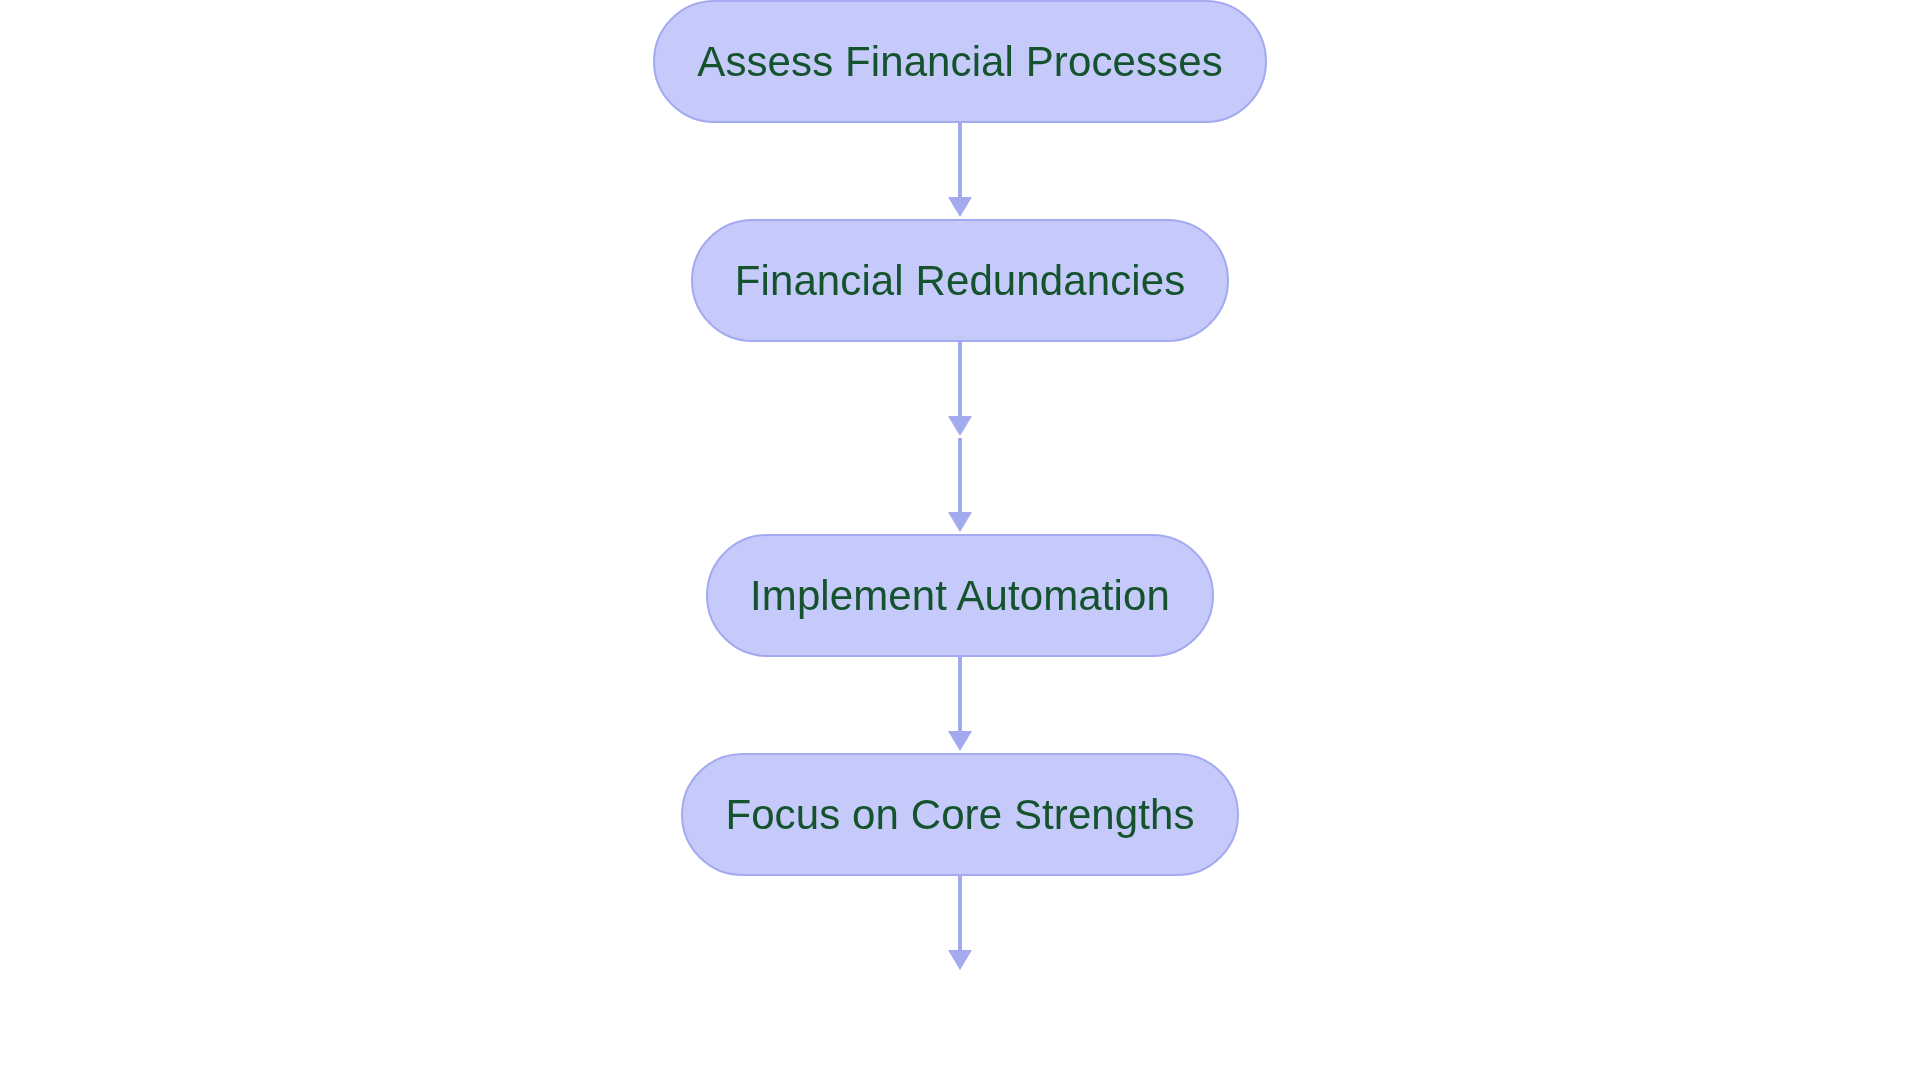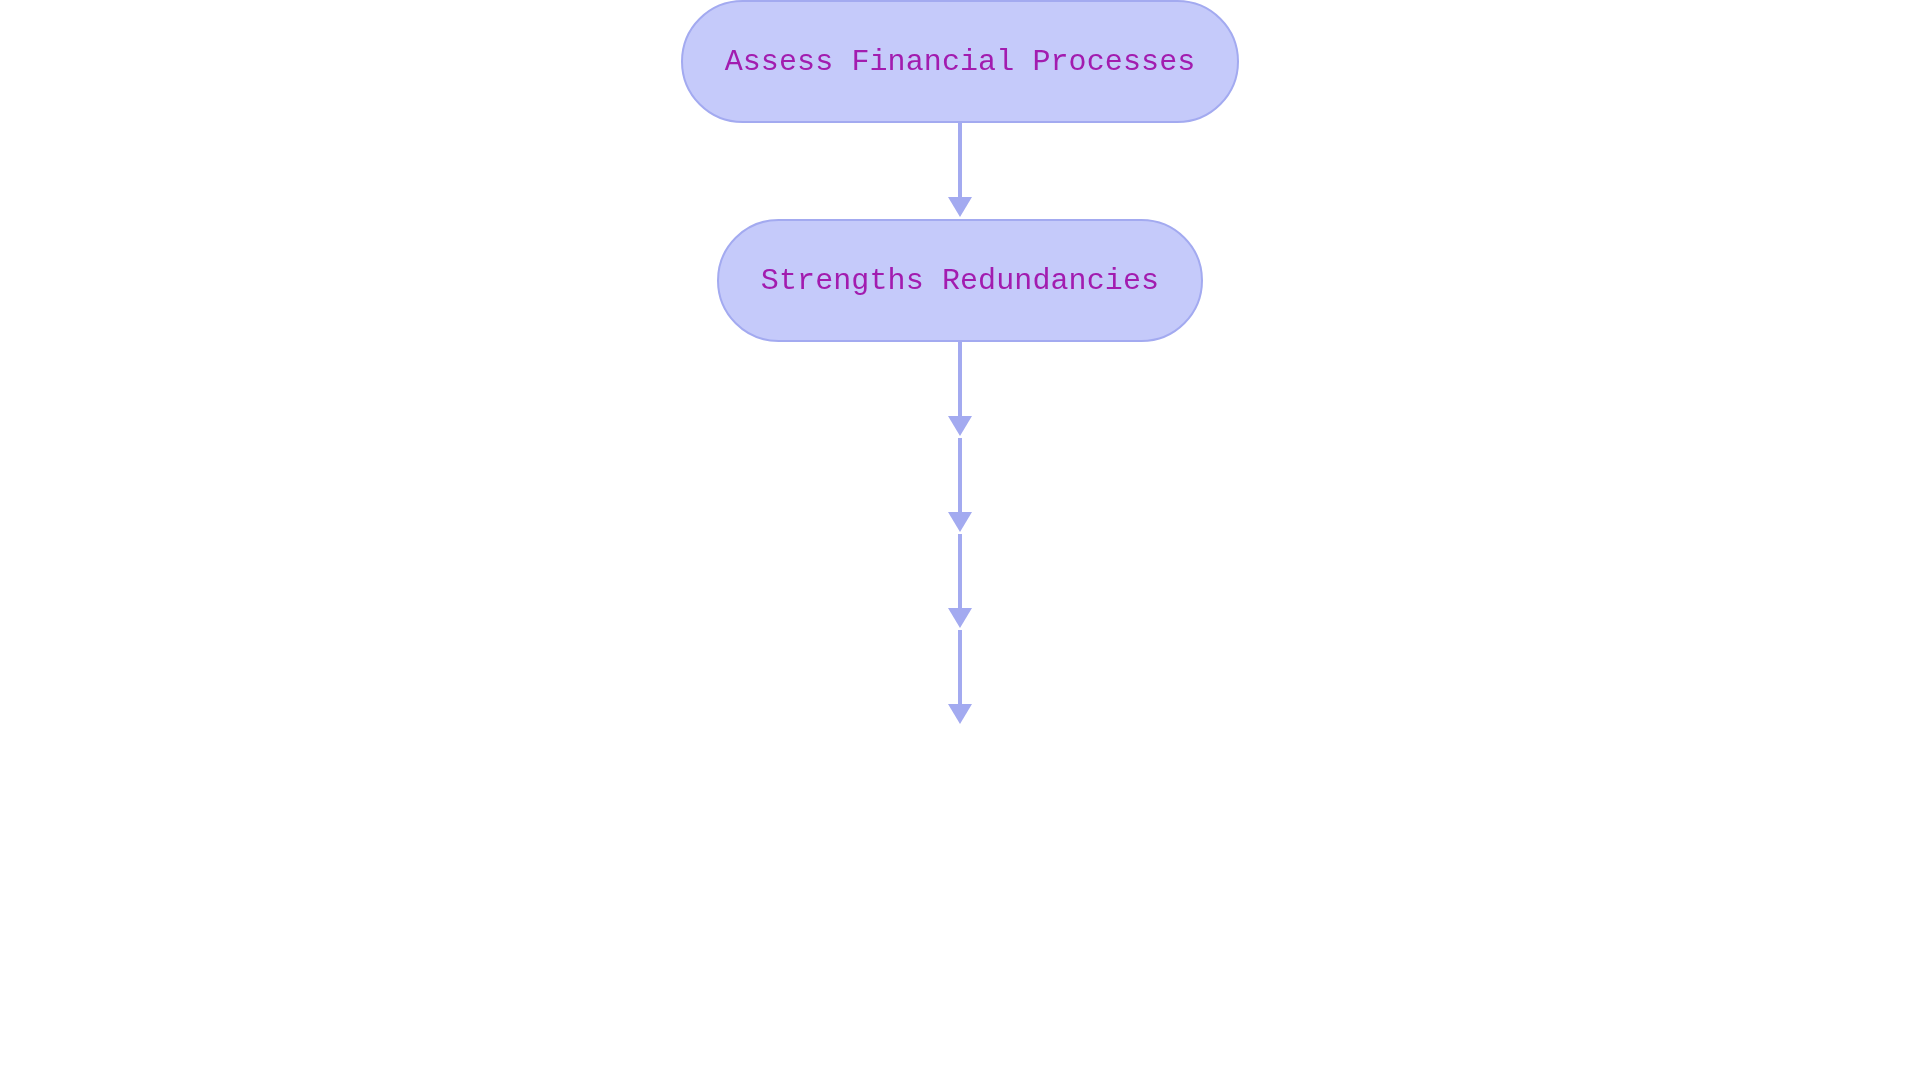--- a/index.html
+++ b/index.html
@@ -41,27 +41,27 @@
     align-items: center;
     justify-content: center;
     background: #c5cafa;
     border: 2px solid #a3aaf0;
     border-radius: 62px;
     padding: 0 42px;
     flex: 0 0 auto;
   }
 
   .flow-node-label {
-    color: #a21caf;
-    font-size: 30px;
+    color: #14532d;
+    font-size: 42px;
     font-weight: 400;
     line-height: 1;
     letter-spacing: 0.1px;
     white-space: nowrap;
-    font-family: Liberation Mono, monospace;
+    font-family: Liberation Sans, sans-serif;
   }
 
   .flow-connector {
     position: relative;
     width: 30px;
     height: 96px;
     flex: 0 0 auto;
     display: block;
   }
 
@@ -82,46 +82,52 @@
     </div>
 
     <div class="flow-connector">
       <svg class="conn-svg" viewBox="0 0 30 96" xmlns="http://www.w3.org/2000/svg">
         <line x1="15" y1="0" x2="15" y2="74" stroke="#a3aaf0" stroke-width="4"></line>
         <polygon points="3,74 27,74 15,94" fill="#a3aaf0"></polygon>
       </svg>
     </div>
 
     <div class="flow-node">
-      <span class="flow-node-label">Strengths Redundancies</span>
+      <span class="flow-node-label">Financial Redundancies</span>
     </div>
 
     <div class="flow-connector">
       <svg class="conn-svg" viewBox="0 0 30 96" xmlns="http://www.w3.org/2000/svg">
         <line x1="15" y1="0" x2="15" y2="74" stroke="#a3aaf0" stroke-width="4"></line>
         <polygon points="3,74 27,74 15,94" fill="#a3aaf0"></polygon>
       </svg>
     </div>
 
 
     <div class="flow-connector">
       <svg class="conn-svg" viewBox="0 0 30 96" xmlns="http://www.w3.org/2000/svg">
         <line x1="15" y1="0" x2="15" y2="74" stroke="#a3aaf0" stroke-width="4"></line>
         <polygon points="3,74 27,74 15,94" fill="#a3aaf0"></polygon>
       </svg>
     </div>
 
+    <div class="flow-node">
+      <span class="flow-node-label">Implement Automation</span>
+    </div>
 
     <div class="flow-connector">
       <svg class="conn-svg" viewBox="0 0 30 96" xmlns="http://www.w3.org/2000/svg">
         <line x1="15" y1="0" x2="15" y2="74" stroke="#a3aaf0" stroke-width="4"></line>
         <polygon points="3,74 27,74 15,94" fill="#a3aaf0"></polygon>
       </svg>
     </div>
 
+    <div class="flow-node">
+      <span class="flow-node-label">Focus on Core Strengths</span>
+    </div>
 
     <div class="flow-connector">
       <svg class="conn-svg" viewBox="0 0 30 96" xmlns="http://www.w3.org/2000/svg">
         <line x1="15" y1="0" x2="15" y2="74" stroke="#a3aaf0" stroke-width="4"></line>
         <polygon points="3,74 27,74 15,94" fill="#a3aaf0"></polygon>
       </svg>
     </div>
 
   </div>
 </div>

